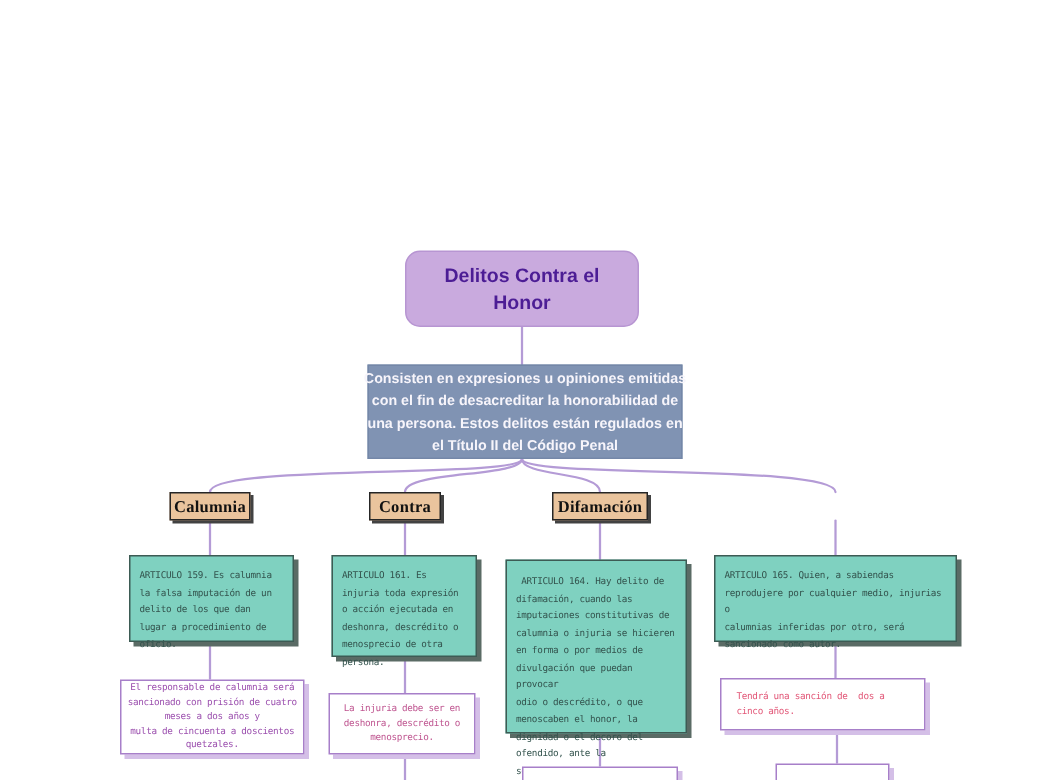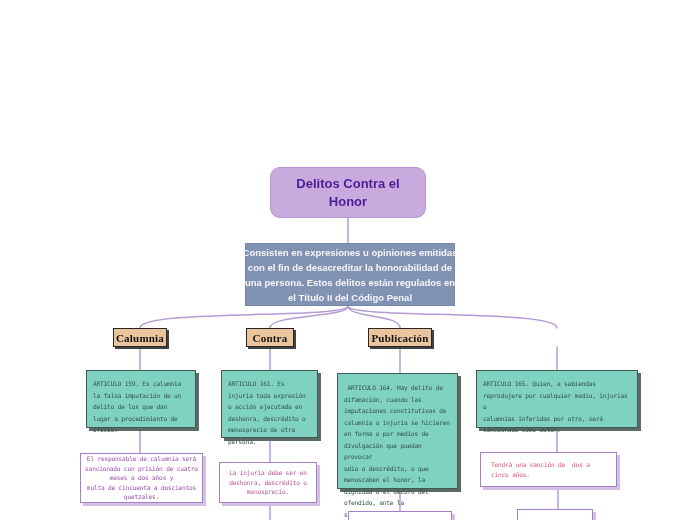--- a/index.html
+++ b/index.html
@@ -117,21 +117,21 @@
 el Título II del Código Penal</span>
   </div>
 
   <div class="node label-box label-calumnia">
     <span>Calumnia</span>
   </div>
   <div class="node label-box label-injuria">
     <span>Contra</span>
   </div>
   <div class="node label-box label-difamacion">
-    <span>Publicación</span>
+    <span>Difamación</span>
   </div>
 
   <div class="node article-box article-calumnia">
     <span class="multiline">ARTICULO 159. Es calumnia
 la falsa imputación de un
 delito de los que dan
 lugar a procedimiento de
 oficio.</span>
   </div>
   <div class="node article-box article-injuria">

